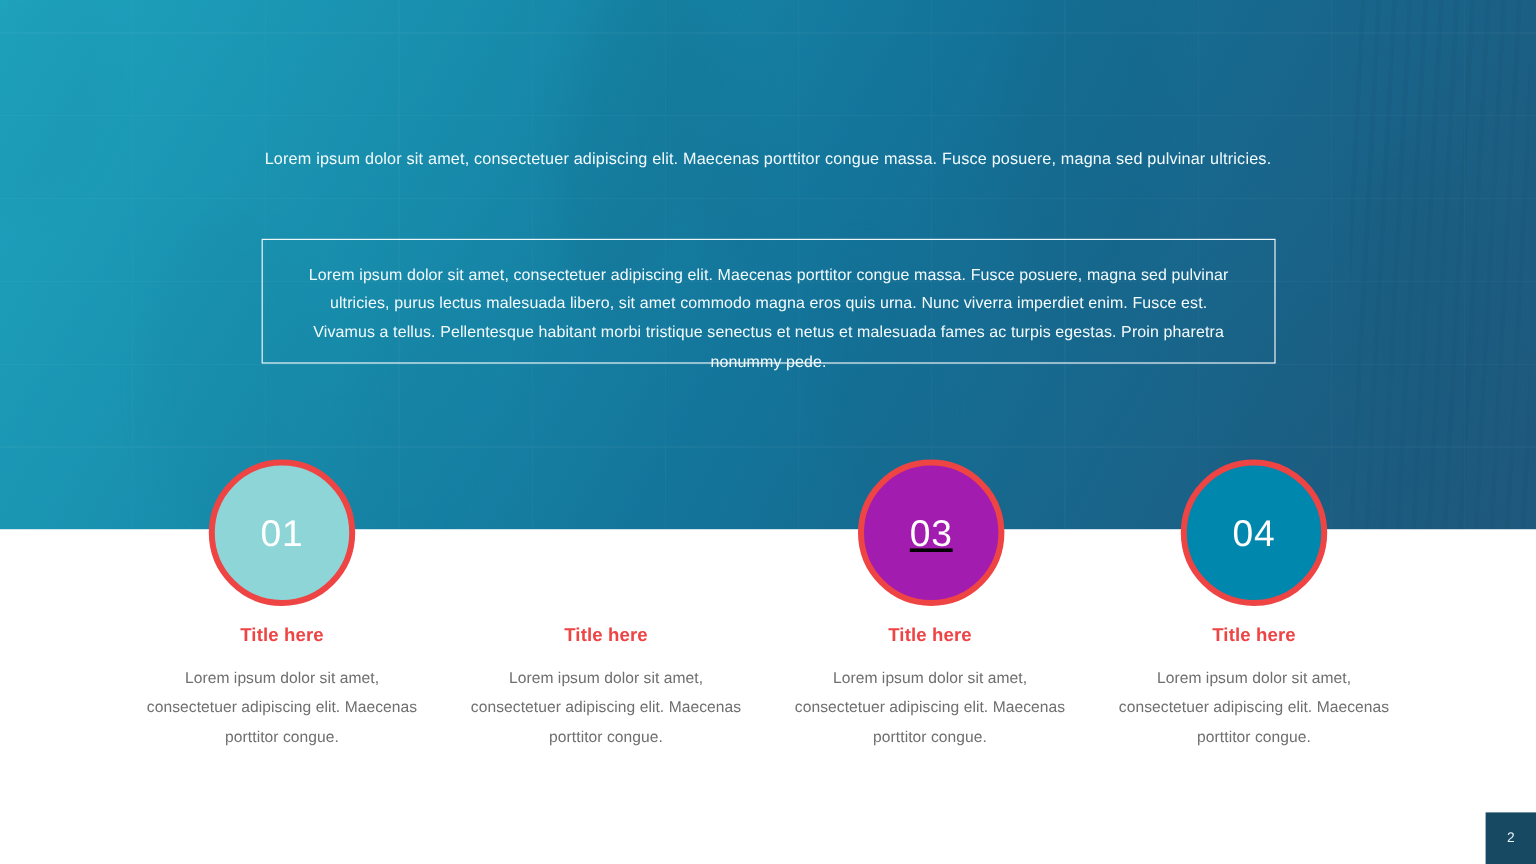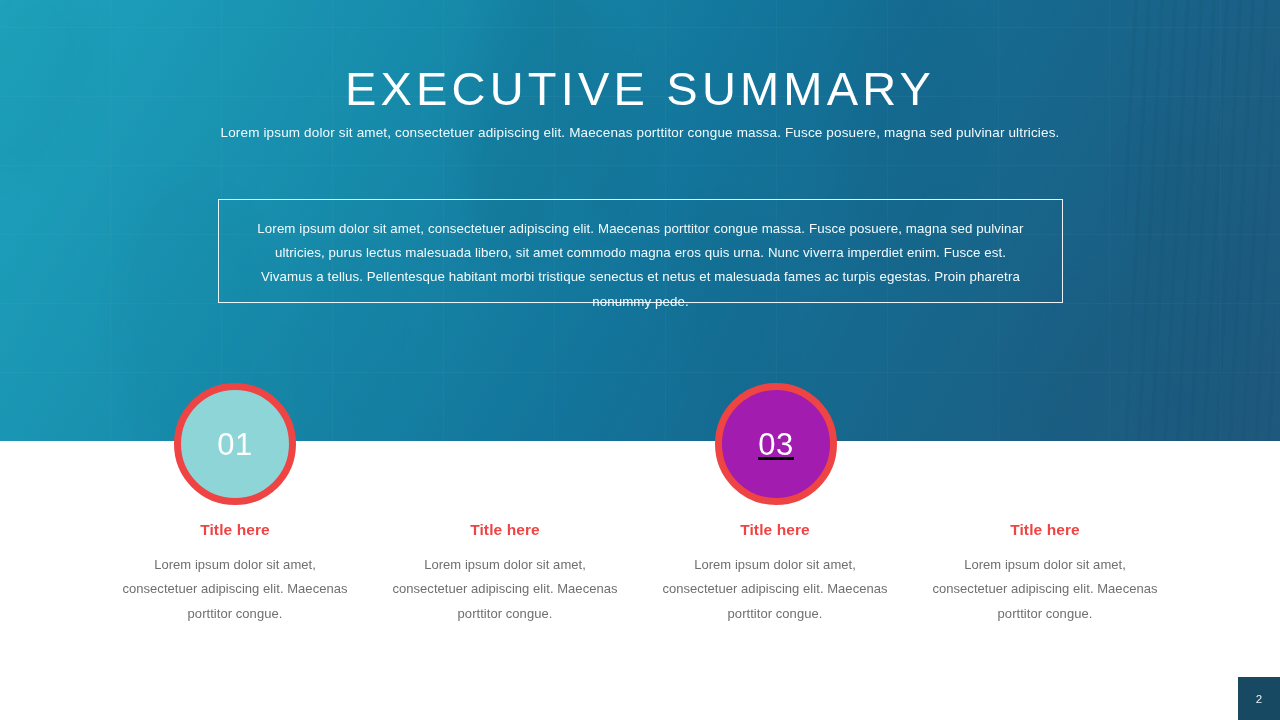--- a/index.html
+++ b/index.html
@@ -142,21 +142,21 @@
   .circle-wrap {
     position: absolute;
     top: 0;
     width: 122px;
     height: 122px;
   }
   .circle {
     width: 122px;
     height: 122px;
     border-radius: 50%;
-    border: 7px solid #ef4444;
+    border: 5px solid #ef4444;
     display: flex;
     align-items: center;
     justify-content: center;
   }
   .circle-num {
     color: #ffffff;
     font-size: 31px;
     font-weight: 400;
     letter-spacing: .6px;
     line-height: 1;
@@ -228,39 +228,43 @@
       <div class="blob b6"></div>
       <div class="blob b7"></div>
       <div class="blob b8"></div>
       <div class="blob b9"></div>
     </div>
     <div class="poles"></div>
     <div class="floorgrid"></div>
     <div class="hero-veil"></div>
   </div>
 
-  <div class="title">EXECUTIVE SUMMARY</div>
 
   <div class="subtitle">Lorem ipsum dolor sit amet, consectetuer  adipiscing  elit. Maecenas  porttitor  congue  massa.  Fusce  posuere,  magna  sed  pulvinar  ultricies.</div>
 
   <div class="textbox">
     <p>Lorem ipsum dolor sit amet, consectetuer  adipiscing  elit. Maecenas  porttitor  congue  massa.  Fusce  posuere,  magna  sed  pulvinar  ultricies,  purus  lectus  malesuada  libero,  sit  amet  commodo  magna  eros  quis  urna.  Nunc  viverra  imperdiet  enim.  Fusce  est.  Vivamus  a  tellus. Pellentesque  habitant  morbi  tristique  senectus  et  netus  et  malesuada  fames  ac  turpis  egestas.  Proin  pharetra  nonummy  pede.</p>
   </div>
 
   <div class="circles">
     <div class="circle-wrap c1">
       <div class="circle" style="background: rgb(142, 213, 216);">
         <span class="circle-num">01</span>
       </div>
     </div>
     <div class="circle-wrap c3">
       <div class="circle" style="background: #a21caf; text-decoration: underline;">
         <span class="circle-num">03</span>
       </div>
     </div>
+    <div class="circle-wrap c4">
+      <div class="circle" style="background: rgb(0, 135, 173);">
+        <span class="circle-num">04</span>
+      </div>
+    </div>
   </div>
 
   <div class="cols">
     <div class="col col1">
       <div class="col-title">Title here</div>
       <div class="col-body">Lorem ipsum dolor sit amet,  consectetuer  adipiscing  elit.  Maecenas  porttitor congue.</div>
     </div>
     <div class="col col2">
       <div class="col-title">Title here</div>
       <div class="col-body">Lorem ipsum dolor sit amet,  consectetuer  adipiscing  elit.  Maecenas  porttitor congue.</div>

